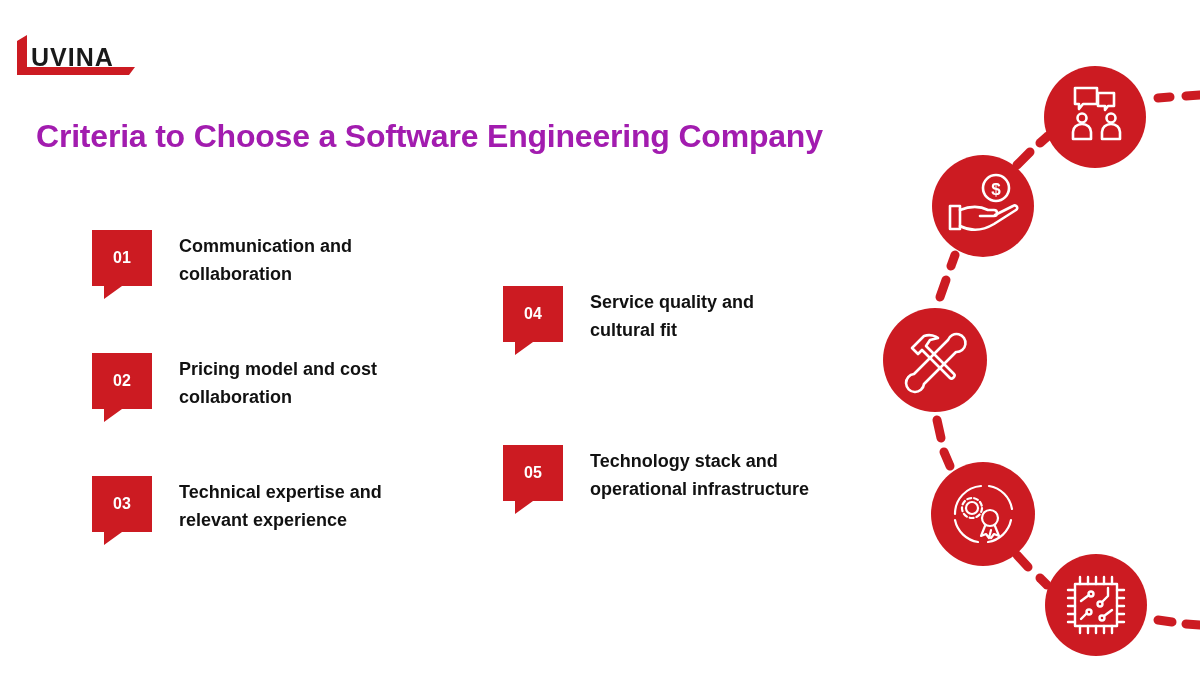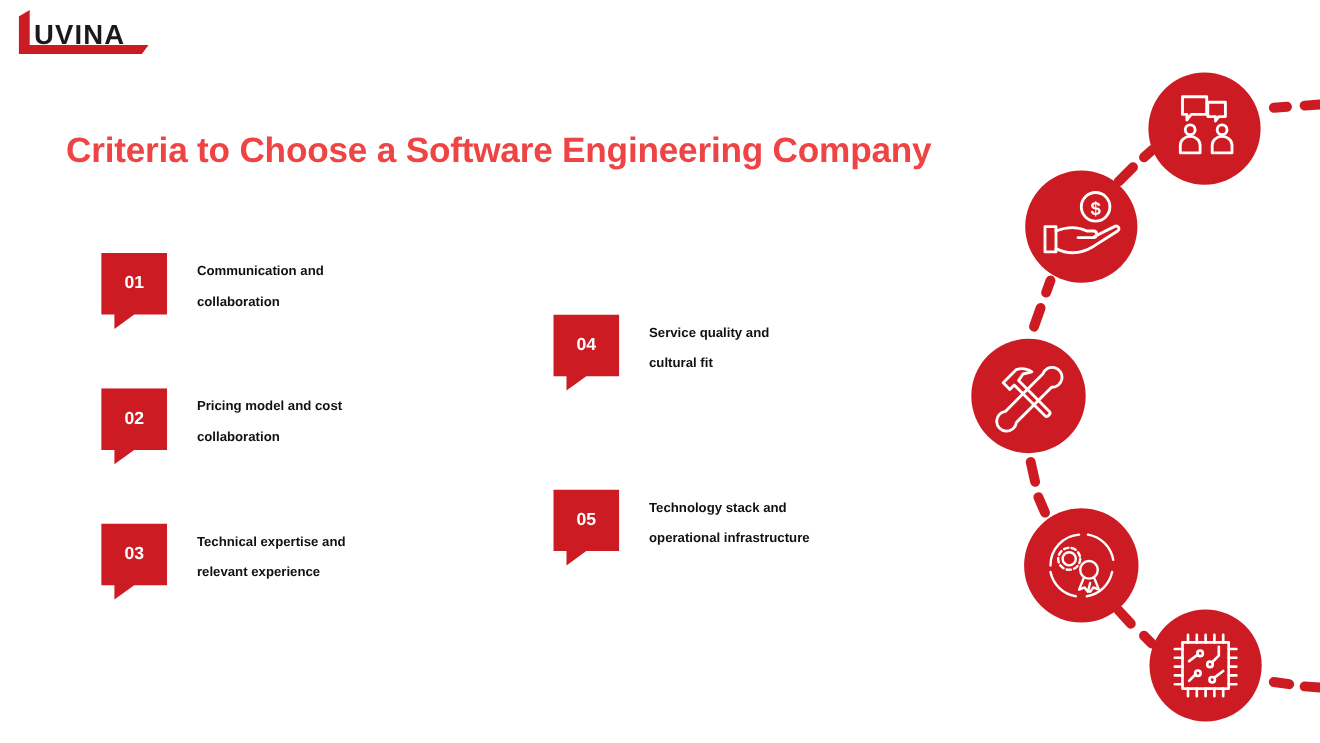--- a/index.html
+++ b/index.html
@@ -1,24 +1,24 @@
 <!DOCTYPE html>
 <html><head>
 <meta charset="utf-8">
 <style>
   html, body { margin:0; padding:0; }
   body { width:1200px; height:675px; background:#ffffff; position:relative; overflow:hidden; font-family:"Liberation Sans", sans-serif; color:#111; }
-  .logo { position:absolute; left:17px; top:7px; width:120px; height:44px; }
+  .logo { position:absolute; left:17px; top:33px; width:120px; height:44px; }
   .logo svg { display:block; }
-  .title { position:absolute; left:36px; top:118px; font-size:32px; font-weight:700; letter-spacing:-0.2px; color:#ef4444; white-space:nowrap;margin-left:24px; }
+  .title { position:absolute; left:36px; top:118px; font-size:32px; font-weight:700; letter-spacing:-0.2px; color:#a21caf; white-space:nowrap; }
   .item { position:absolute; width:400px; height:80px; }
   .badge { position:absolute; left:0; top:0; width:60px; height:70px;padding-left:14px; }
   .badge svg { position:absolute; left:0; top:0; }
   .badge-num { position:absolute; left:0; top:0; width:60px; height:56px; line-height:56px; text-align:center; color:#fff; font-weight:700; font-size:16px; }
-  .item-text { position:absolute; left:87px; top:2px; font-size:12px; font-weight:700; line-height:28px; color:#111; width:320px; }
+  .item-text { position:absolute; left:87px; top:2px; font-size:18px; font-weight:700; line-height:28px; color:#111; width:320px; }
   .path { position:absolute; left:0; top:0; }
 </style>
 </head>
 <body>
 
 <div class="logo">
   <svg width="120" height="44" viewBox="0 0 120 44">
     <polygon points="0,8 10,2 10,34 118,34 112,42 0,42" fill="#cc1b22"></polygon>
     <text x="14" y="33" font-family="Liberation Sans, sans-serif" font-weight="700" font-size="25" fill="#1a1a1a" letter-spacing="1">UVINA</text>
   </svg>

